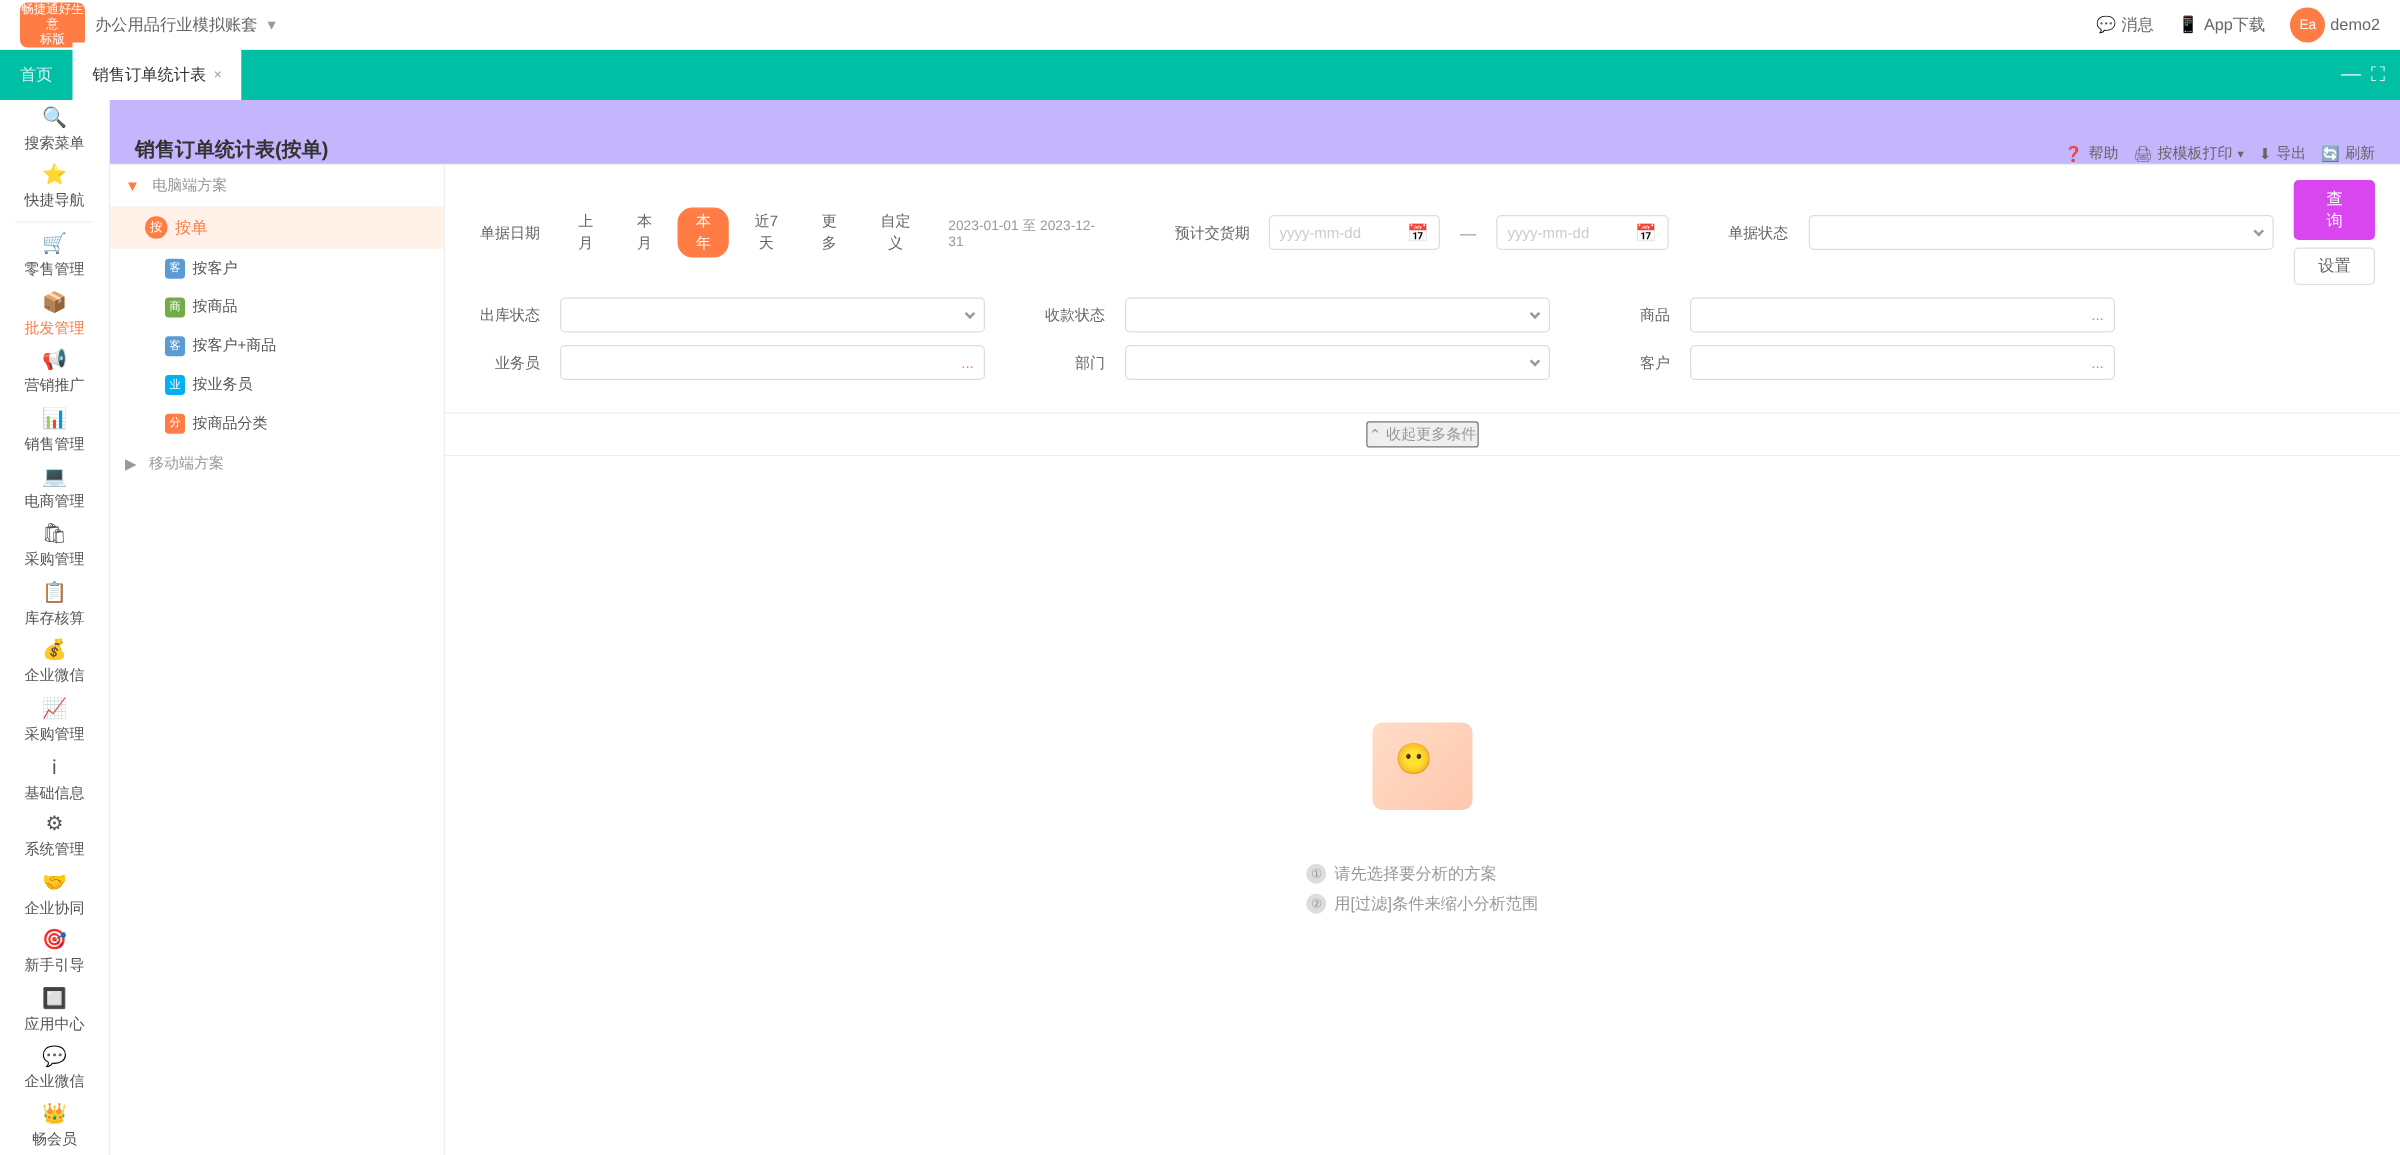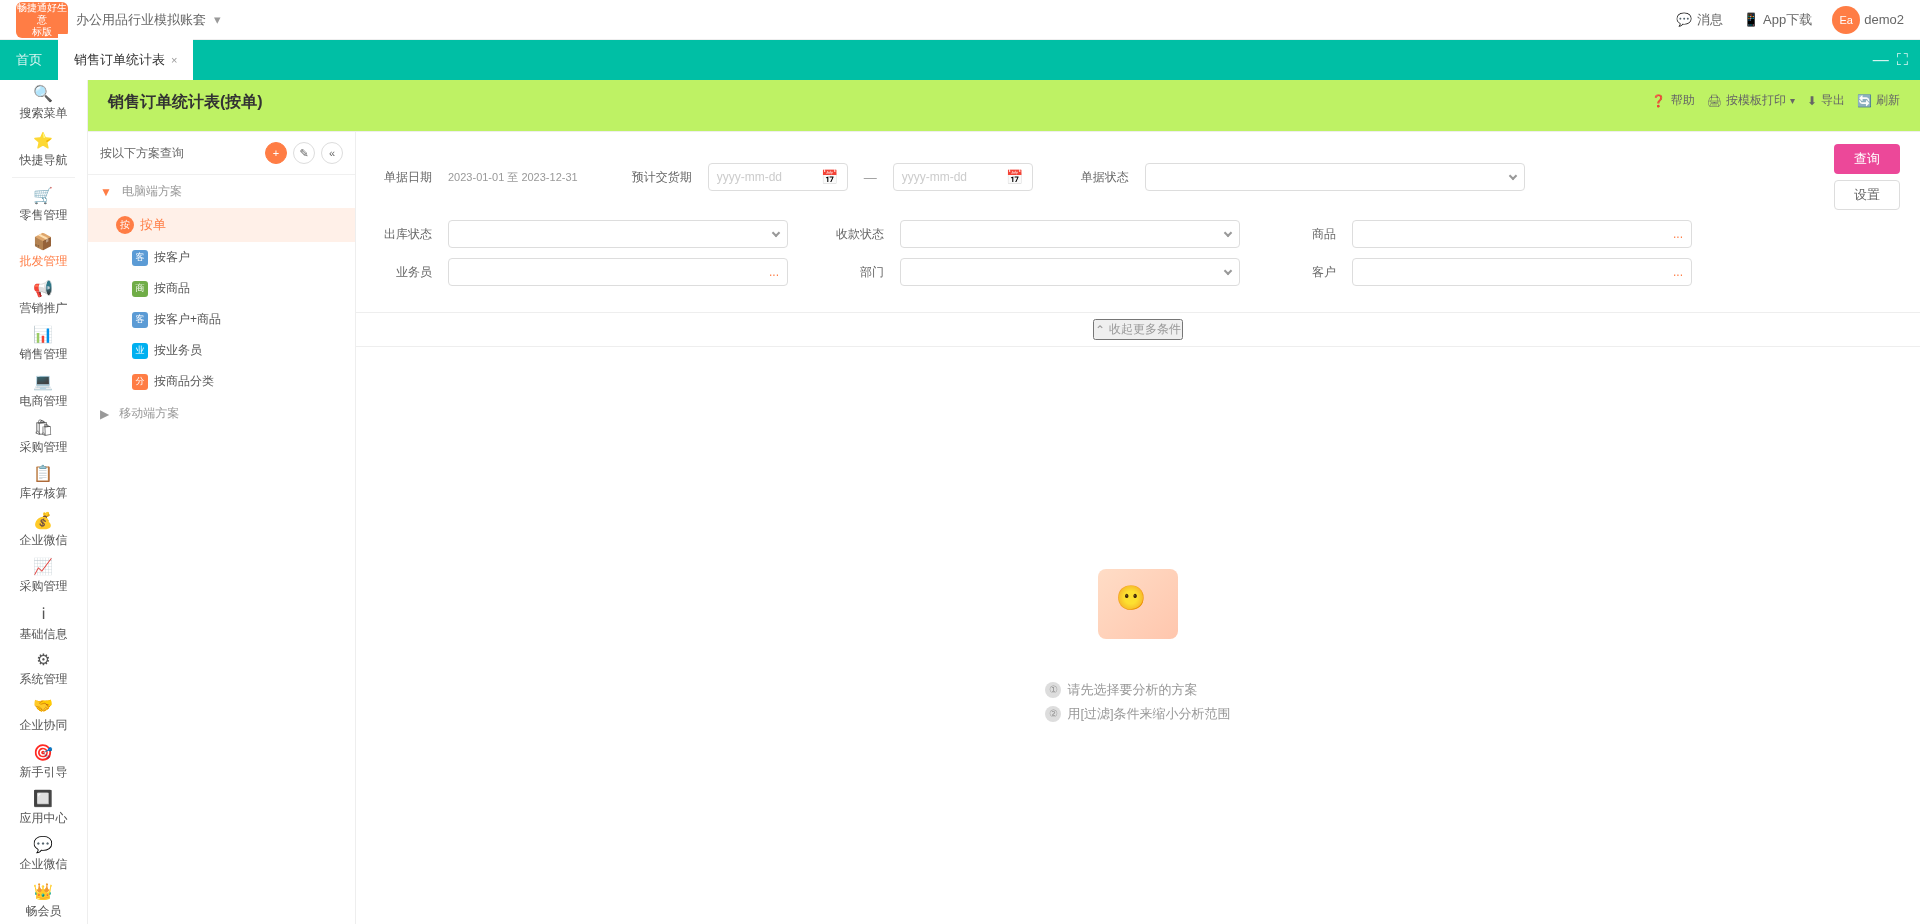--- a/index.html
+++ b/index.html
@@ -29,21 +29,21 @@
     .sidebar { width: 88px; background: #fff; border-right: 1px solid #eee; display: flex; flex-direction: column; overflow-y: auto; flex-shrink: 0; }
     .sidebar-item { height: 48px; display: flex; flex-direction: column; align-items: center; justify-content: center; cursor: pointer; color: #555; font-size: 12px; gap: 2px; border-bottom: none; }
     .sidebar-item.active { color: #ff7d45; }
     .sidebar-item .item-icon { font-size: 16px; }
     .sidebar-divider { height: 1px; background: #f0f0f0; margin: 4px 12px; }
 
     
     .content-area { flex: 1; display: flex; flex-direction: column; overflow: hidden; background: #f5f5f5; }
 
     
-    .page-header { background: #bef264; padding: 12px 20px 0; border-bottom: 1px solid #eee; display: flex; align-items: flex-start; justify-content: space-between; flex-shrink: 0; height: 52px; }
+    .page-header { background: #c4b5fd; padding: 12px 20px 0; border-bottom: 1px solid #eee; display: flex; align-items: flex-end; justify-content: space-between; flex-shrink: 0; height: 52px; }
     .page-title { font-size: 16px; font-weight: bold; color: #333; }
     .page-actions { display: flex; align-items: center; gap: 12px; }
     .page-action-btn { display: flex; align-items: center; gap: 4px; color: #666; font-size: 12px; cursor: pointer; background: none; border: none; }
 
     
     .body-split { display: flex; flex: 1; overflow: hidden; }
 
     
     .left-panel { width: 268px; background: #fff; border-right: 1px solid #eee; display: flex; flex-direction: column; flex-shrink: 0; overflow-y: auto; }
     .left-panel-header { padding: 10px 12px; display: flex; align-items: center; justify-content: space-between; border-bottom: 1px solid #f0f0f0; }
@@ -73,21 +73,21 @@
     .filter-label { color: #666; font-size: 12px; white-space: nowrap; min-width: 56px; text-align: right; }
     .filter-date-group { display: flex; align-items: center; gap: 6px; }
     .date-shortcut { padding: 2px 8px; border-radius: 12px; font-size: 12px; cursor: pointer; color: #666; background: none; border: 1px solid transparent; }
     .date-shortcut.active { background: #ff7d45; color: #fff; border-color: #ff7d45; }
     .date-range-text { font-size: 11px; color: #999; }
     .filter-select { border: 1px solid #ddd; border-radius: 4px; padding: 4px 8px; font-size: 12px; color: #333; background: #fff; cursor: pointer; width: 340px; height: 28px; display: flex; align-items: center; justify-content: space-between; }
     .filter-select-wide { width: 380px; }
     .filter-date-input { border: 1px solid #ddd; border-radius: 4px; padding: 4px 8px; font-size: 12px; color: #ccc; background: #fff; width: 140px; height: 28px; display: flex; align-items: center; gap: 4px; }
     .filter-date-sep { color: #999; }
     .filter-right-btn { margin-left: auto; display: flex; gap: 8px; }
-    .btn-primary { background: #ec4899; color: #fff; border: none; border-radius: 4px; padding: 6px 20px; font-size: 13px; cursor: pointer; }
+    .btn-primary { background: #d946ef; color: #fff; border: none; border-radius: 4px; padding: 6px 20px; font-size: 13px; cursor: pointer; }
     .btn-default { background: #fff; color: #666; border: 1px solid #ddd; border-radius: 4px; padding: 5px 16px; font-size: 13px; cursor: pointer; }
     .ellipsis-btn { color: #ff7d45; font-size: 12px; cursor: pointer; }
 
     
     .collapse-bar { background: #fff; padding: 6px 0; text-align: center; border-bottom: 1px solid #eee; flex-shrink: 0; }
     .collapse-btn { color: #999; font-size: 12px; cursor: pointer; display: inline-flex; align-items: center; gap: 4px; }
 
     
     .empty-state { flex: 1; display: flex; flex-direction: column; align-items: center; justify-content: center; background: #fff; gap: 12px; }
     .empty-illustration { width: 120px; height: 120px; position: relative; }
@@ -248,28 +248,20 @@
         <button class="page-action-btn">
           <span>🔄</span>
           <span>刷新</span>
         </button>
       </div>
     </div>
 
     <div class="body-split">
 
       <div class="left-panel">
-        <div class="left-panel-header">
-          <span class="left-panel-title">按以下方案查询</span>
-          <div class="left-panel-icons">
-            <button class="left-icon-btn add">+</button>
-            <button class="left-icon-btn">✎</button>
-            <button class="left-icon-btn">«</button>
-          </div>
-        </div>
 
         <div class="tree-item" style="padding:8px 12px; color:#999; font-size:12px;">
           <span style="color:#ff7d45; margin-right:4px;">▼</span>
           <span>电脑端方案</span>
         </div>
 
         <div class="tree-item selected" style="padding-left:28px;">
           <span class="tree-icon" style="width:18px;height:18px;border-radius:50%;background:#ff7d45;display:flex;align-items:center;justify-content:center;color:#fff;font-size:10px;flex-shrink:0;">按</span>
           <span>按单</span>
         </div>
@@ -302,20 +294,28 @@
           <span>移动端方案</span>
         </div>
       </div>
 
       <div class="right-content">
 
         <div class="filter-bar">
 
           <div class="filter-row">
             <span class="filter-label">单据日期</span>
+            <div class="filter-date-group">
+              <button class="date-shortcut">上月</button>
+              <button class="date-shortcut">本月</button>
+              <button class="date-shortcut active">本年</button>
+              <button class="date-shortcut">近7天</button>
+              <button class="date-shortcut">更多</button>
+              <button class="date-shortcut">自定义</button>
+            </div>
             <span class="date-range-text">2023-01-01 至 2023-12-31</span>
 
             <span class="filter-label" style="margin-left:38px;">预计交货期</span>
             <div class="filter-date-input">
               <span style="color:#ccc;font-size:12px;flex:1;">yyyy-mm-dd</span>
               <span class="cal-icon">📅</span>
             </div>
             <span class="filter-date-sep">—</span>
             <div class="filter-date-input">
               <span style="color:#ccc;font-size:12px;flex:1;">yyyy-mm-dd</span>

